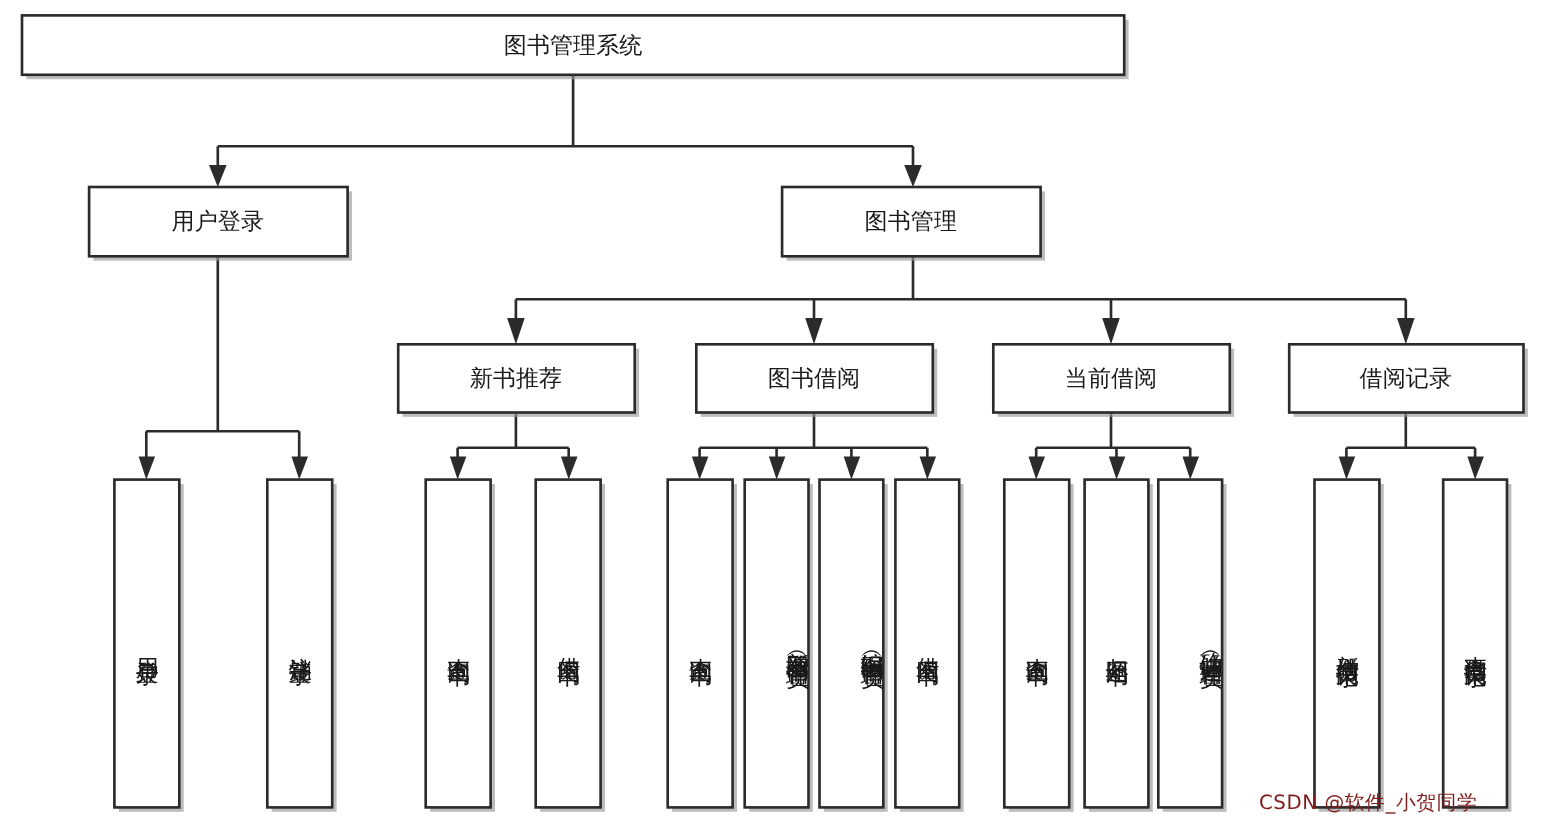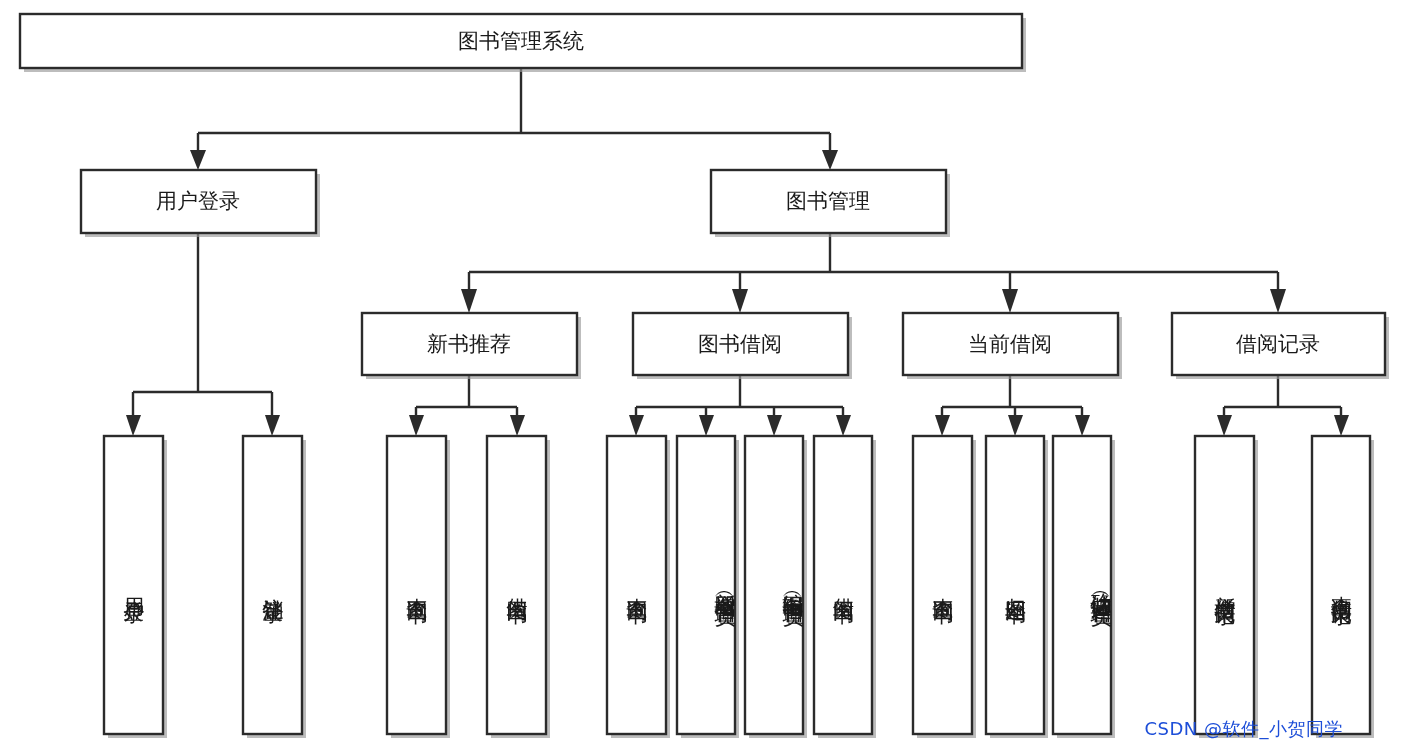--- a/index.html
+++ b/index.html
@@ -65,21 +65,21 @@
     justify-content: center;
     white-space: nowrap;
     pointer-events: none;
   }
   .watermark {
     position: absolute;
     right: 8px;
     bottom: 6px;
     font-family: "DejaVu Sans", "Liberation Sans", sans-serif;
     font-size: 18px;
-    color: #1d4ed8;
+    color: #7f1d1d;
     white-space: nowrap;
     letter-spacing: 0.5px;
   }
 </style>
 </head>
 <body>
 
 <div id="diagram-root">
 
   <svg class="diagram-canvas" viewBox="0 0 1405 747">

